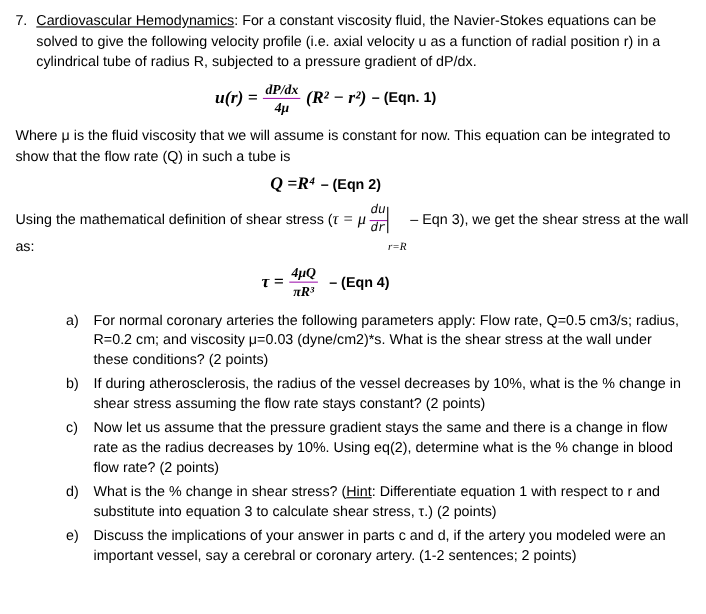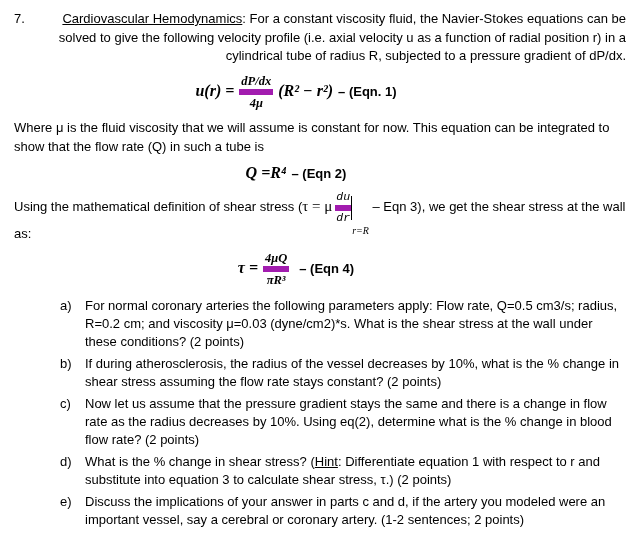--- a/index.html
+++ b/index.html
@@ -6,44 +6,44 @@
   html, body { background: #ffffff; }
   body {
     width: 642px; height: 558px; overflow: hidden;
     font-family: "Liberation Sans", sans-serif;
     font-size: 13px; color: #000; -webkit-font-smoothing: antialiased;
   }
   .page { padding: 10px 16px 0 14px; }
 
   .intro { display: flex; margin-bottom: 8px; }
   .pnum { width: 19px; flex-shrink: 0; line-height: 18.5px; }
-  .intro-text { flex: 1; line-height: 18.5px; text-align: right; }
+  .intro-text { flex: 1; line-height: 18.5px; }
   .underline { text-decoration: underline; }
 
   .para { line-height: 18.5px; margin-bottom: 8px; }
 
   .equation {
     text-align: center; margin: 3px 48px 9px 0;
     font-family: "Liberation Serif", "DejaVu Serif", serif;
     font-style: italic; font-size: 16px; font-weight: bold;
   }
   .frac {
     display: inline-block; vertical-align: middle; text-align: center;
     font-size: 12.5px; line-height: 1.15; margin: 0 5px;
   }
-  .fnum { display: block; border-bottom: 6px solid #a21caf; padding: 0 2px 1px; }
+  .fnum { display: block; border-bottom: 1px solid #a21caf; padding: 0 2px 1px; }
   .fden { display: block; padding-top: 1px; }
   .eqlabel {
     font-family: "Liberation Sans", sans-serif; font-style: normal;
     font-size: 13px; margin-left: 5px; margin-top: 11px;
   }
 
   .math-inline {
     font-family: "Liberation Serif", "DejaVu Serif", serif;
-    font-size: 15px;
+    font-style: italic; font-size: 15px;
   }
   .ifrac {
     display: inline-block; vertical-align: middle; text-align: center;
     font-family: Liberation Mono, monospace;
     font-style: italic; font-size: 11.5px; line-height: 1.1; margin-left: 3px;
   }
   .ifrac .fnum { padding: 0 1px 1px; }
   .vbar {
     display: inline-block; width: 1px; height: 24px; background: #000;
     vertical-align: middle;

